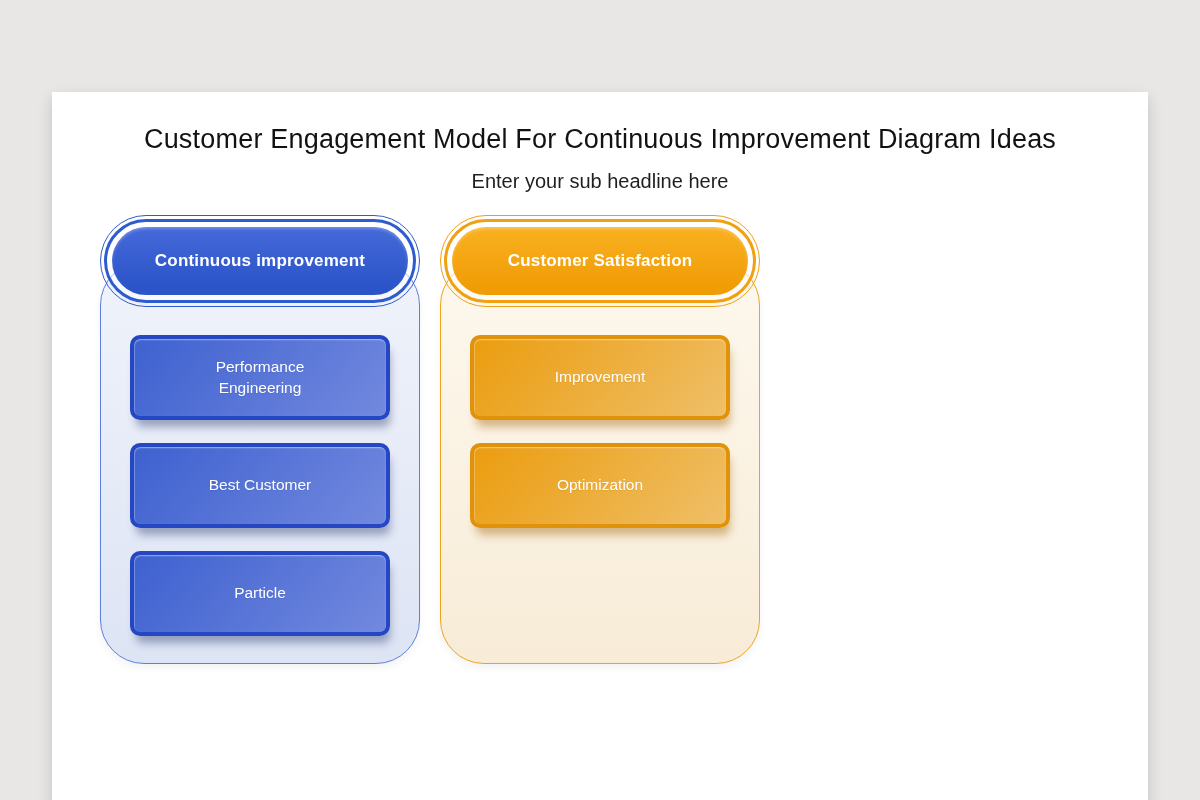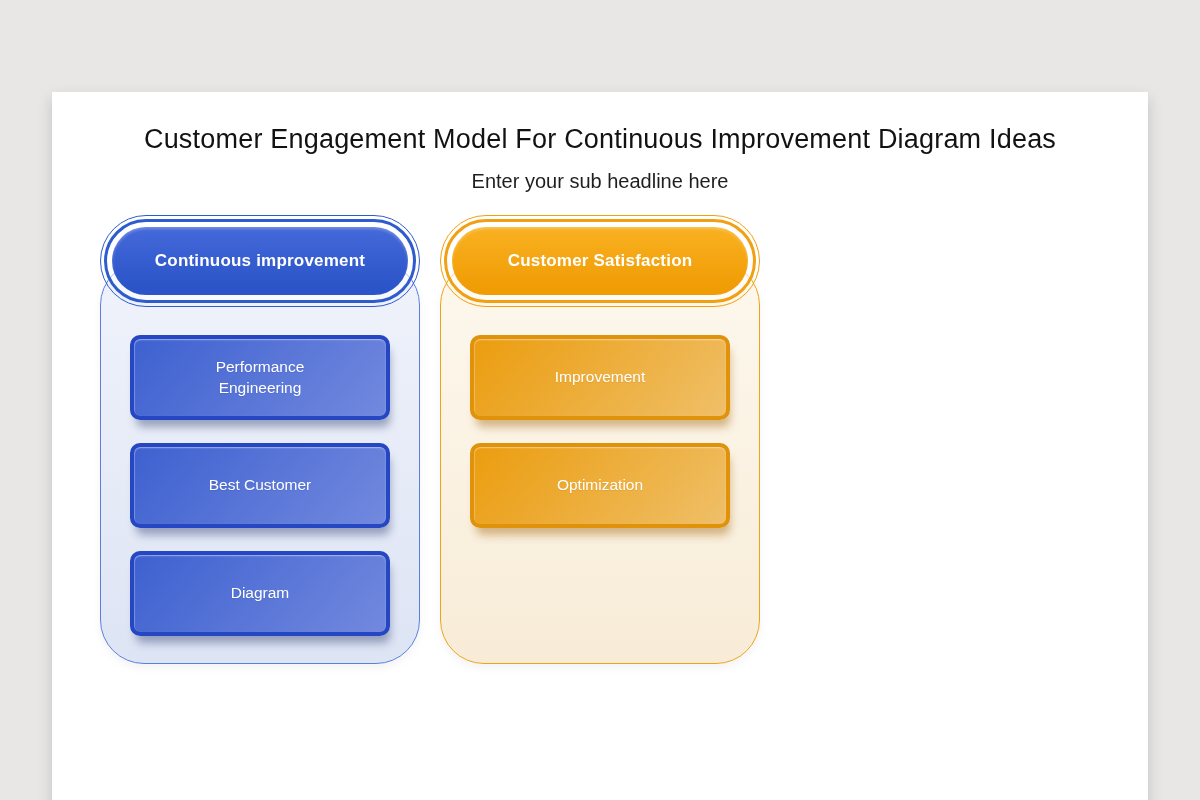--- a/index.html
+++ b/index.html
@@ -92,21 +92,21 @@
       </div>
       <div class="boxes">
         <div class="box">
           <span class="box-label">Performance
 Engineering</span>
         </div>
         <div class="box">
           <span class="box-label">Best Customer</span>
         </div>
         <div class="box">
-          <span class="box-label">Diagram</span>
+          <span class="box-label">Particle</span>
         </div>
       </div>
     </div>
 
 
     <div class="column" style="--accent: #f1a011; --pill-g1: #f9b121; --pill-g2: #f09c05; --panel-g1: #fdf8ee; --panel-g2: #f8ecd7; --panel-border: #eca41d; --box-border: #e0930a; --box-g1: #eb9d0f; --box-g2: #efbf68; --shadow: rgba(165,105,15,0.45);">
       <div class="panel"></div>
       <div class="pill-ring-outer">
         <div class="pill-ring-mid">
           <div class="pill">Customer Satisfaction</div>

